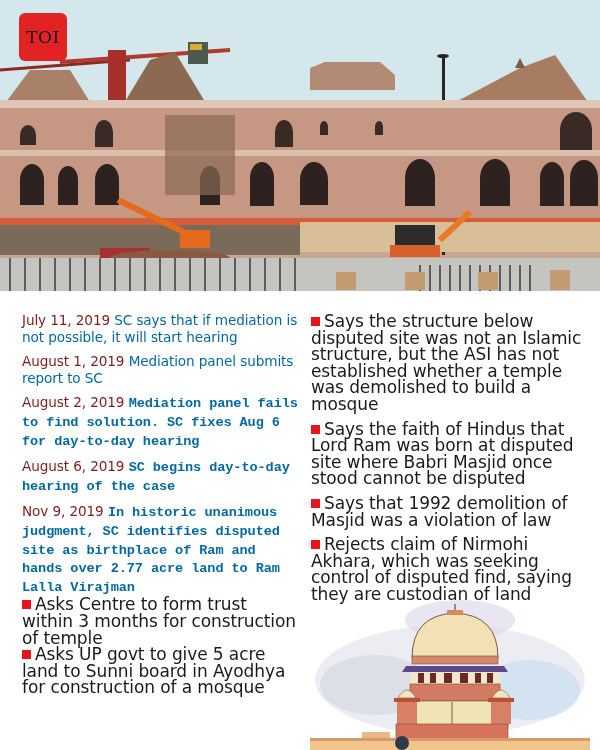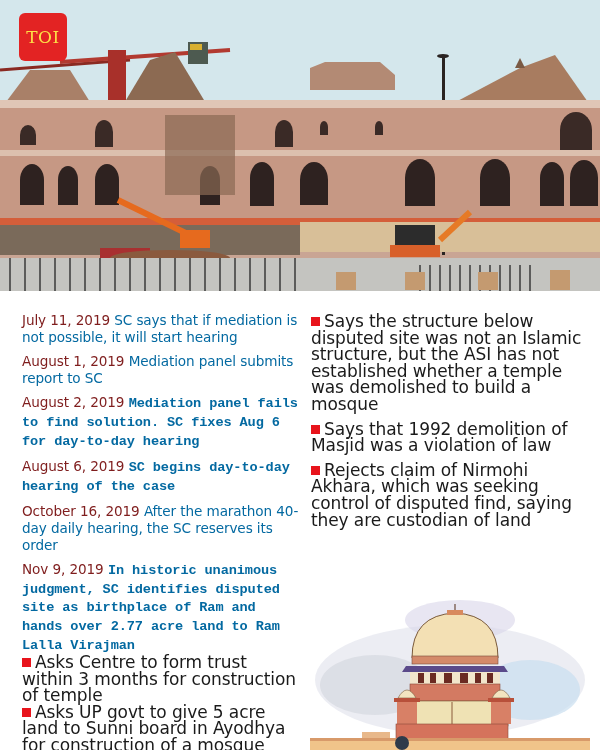--- a/index.html
+++ b/index.html
@@ -10,21 +10,21 @@
     .photo {
       position: absolute; left: 0; top: 0; width: 600px; height: 291px; overflow: hidden;
       background: linear-gradient(180deg, #cde3ea 0%, #d6e9ee 30%, #dde9ec 40%, #c9a594 42%);
     }
     .photo svg { position: absolute; left: 0; top: 0; }
 
     .toi-logo {
       position: absolute; left: 19px; top: 13px; width: 48px; height: 48px;
       background: #e32323; border-radius: 6px;
       display: flex; align-items: center; justify-content: center;
-      color: #fde047; font-family: "DejaVu Serif", "Liberation Serif", serif;
+      color: #0f172a; font-family: "DejaVu Serif", "Liberation Serif", serif;
       font-size: 17px; font-weight: normal; letter-spacing: 0.5px;
     }
 
     
     .col-left { position: absolute; left: 22px; top: 312px; width: 278px; }
     .col-right { position: absolute; left: 311px; top: 313px; width: 280px; }
 
     .entry { font-size: 13.6px; line-height: 16.6px; margin-bottom: 8px; letter-spacing: -0.1px; }
     .entry .date { color: #7f1d1d; font-weight: normal; }
     .entry.bold .desc { font-weight: bold; font-family: Liberation Mono, monospace; }
@@ -161,39 +161,38 @@
     <span class="desc">Mediation panel submits report to SC</span>
   </div>
   <div class="entry bold">
     <span class="date">August 2, 2019</span>
     <span class="desc">Mediation panel fails to find solution. SC fixes Aug 6 for day-to-day hearing</span>
   </div>
   <div class="entry bold">
     <span class="date">August 6, 2019</span>
     <span class="desc">SC begins day-to-day hearing of the case</span>
   </div>
-  <div class="entry">
-    <span class="date">October 16, 2019</span>
-    <span class="desc">After the marathon 40-day daily hearing, the SC reserves its order</span>
-  </div>
   <div class="entry bold" style="margin-bottom:0">
     <span class="date">Nov 9, 2019</span>
     <span class="desc">In historic unanimous judgment, SC identifies disputed site as birthplace of Ram and hands over 2.77 acre land to Ram Lalla Virajman</span>
   </div>
   <div class="bullet">
     <span class="sq"></span><span>Asks Centre to form trust within 3 months for construction of temple</span>
   </div>
   <div class="bullet">
     <span class="sq"></span><span>Asks UP govt to give 5 acre land to Sunni board in Ayodhya for construction of a mosque</span>
   </div>
 </div>
 
 <div class="col-right">
   <div class="bullet">
     <span class="sq"></span><span>Says the structure below disputed site was not an Islamic structure, but the ASI has not established whether a temple was demolished to build a mosque</span>
+  </div>
+  <div class="bullet">
+    <span class="sq"></span><span>Says the faith of Hindus that Lord Ram was born at disputed site where Babri Masjid once stood cannot be disputed</span>
   </div>
   <div class="bullet">
     <span class="sq"></span><span>Says that 1992 demolition of Masjid was a violation of law</span>
   </div>
   <div class="bullet">
     <span class="sq"></span><span>Rejects claim of Nirmohi Akhara, which was seeking control of disputed find, saying they are custodian of land</span>
   </div>
 </div>
 
 <div class="court" title="Sketch of the Supreme Court of India building">

